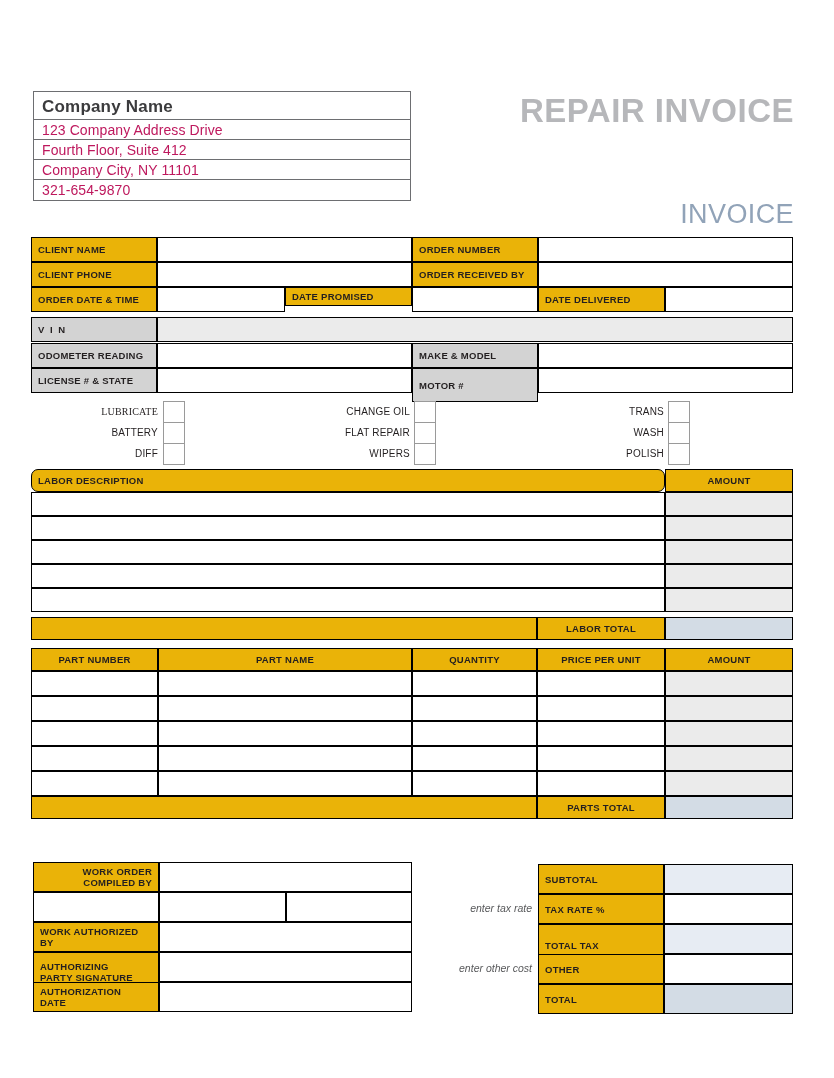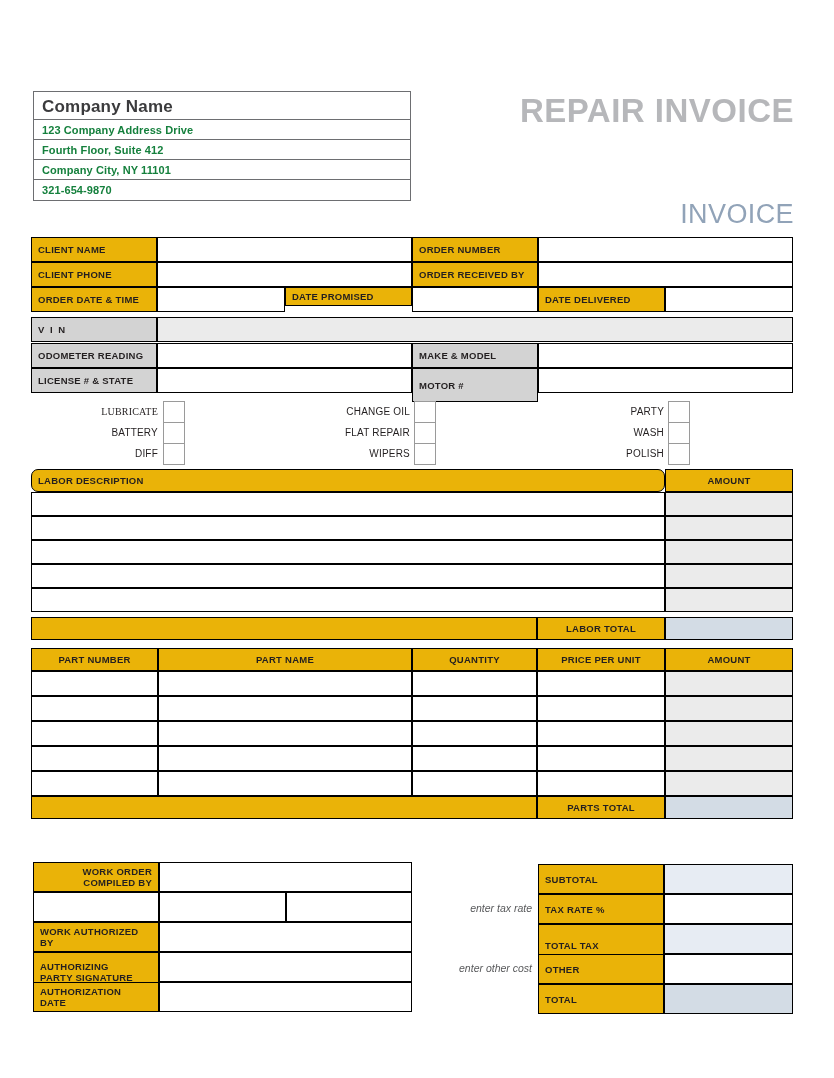--- a/index.html
+++ b/index.html
@@ -31,28 +31,27 @@
     top: 91px;
     width: 378px;
     border: 1px solid #6d6e71;
     box-sizing: border-box;
     background: #fff;
   }
   .company-row {
     border-bottom: 1px solid #6d6e71;
     box-sizing: border-box;
     padding: 3px 8px 4px 8px;
-    color: #15803d;
-    font-size: 11px;
+    color: #be185d;
+    font-size: 14px;
     letter-spacing: .1px;
     height: 20px;
     line-height: 14px;
     white-space: nowrap;
     overflow: hidden;
-    font-weight: bold;
   }
   .company-row.last { border-bottom: none; }
   .company-name {
     font-size: 17px;
     font-weight: bold;
     color: #3b3b3d;
     height: 28px;
     line-height: 21px;
     padding-top: 4px;
     letter-spacing: .2px;
@@ -187,21 +186,21 @@
   <div class="chk-label" style="left:60px; top:443px; width:98px;">DIFF</div>
   <div class="chk-box" style="left:163px; top:443px;"></div>
 
   <div class="chk-label" style="left:312px; top:401px; width:98px;">CHANGE OIL</div>
   <div class="chk-box" style="left:414px; top:401px;"></div>
   <div class="chk-label" style="left:312px; top:422px; width:98px;">FLAT REPAIR</div>
   <div class="chk-box" style="left:414px; top:422px;"></div>
   <div class="chk-label" style="left:312px; top:443px; width:98px;">WIPERS</div>
   <div class="chk-box" style="left:414px; top:443px;"></div>
 
-  <div class="chk-label" style="left:566px; top:401px; width:98px;">PARTY</div>
+  <div class="chk-label" style="left:566px; top:401px; width:98px;">TRANS</div>
   <div class="chk-box" style="left:668px; top:401px;"></div>
   <div class="chk-label" style="left:566px; top:422px; width:98px;">WASH</div>
   <div class="chk-box" style="left:668px; top:422px;"></div>
   <div class="chk-label" style="left:566px; top:443px; width:98px;">POLISH</div>
   <div class="chk-box" style="left:668px; top:443px;"></div>
 
   <div class="cell lbl-blue" style="left:31px;  top:469px; width:634px; height:23px;border-radius:7px;">LABOR DESCRIPTION</div>
   <div class="cell lbl-blue center" style="left:665px; top:469px; width:128px; height:23px;">AMOUNT</div>
 
   <div class="cell val" style="left:31px;  top:492px; width:634px; height:24px;"></div>

